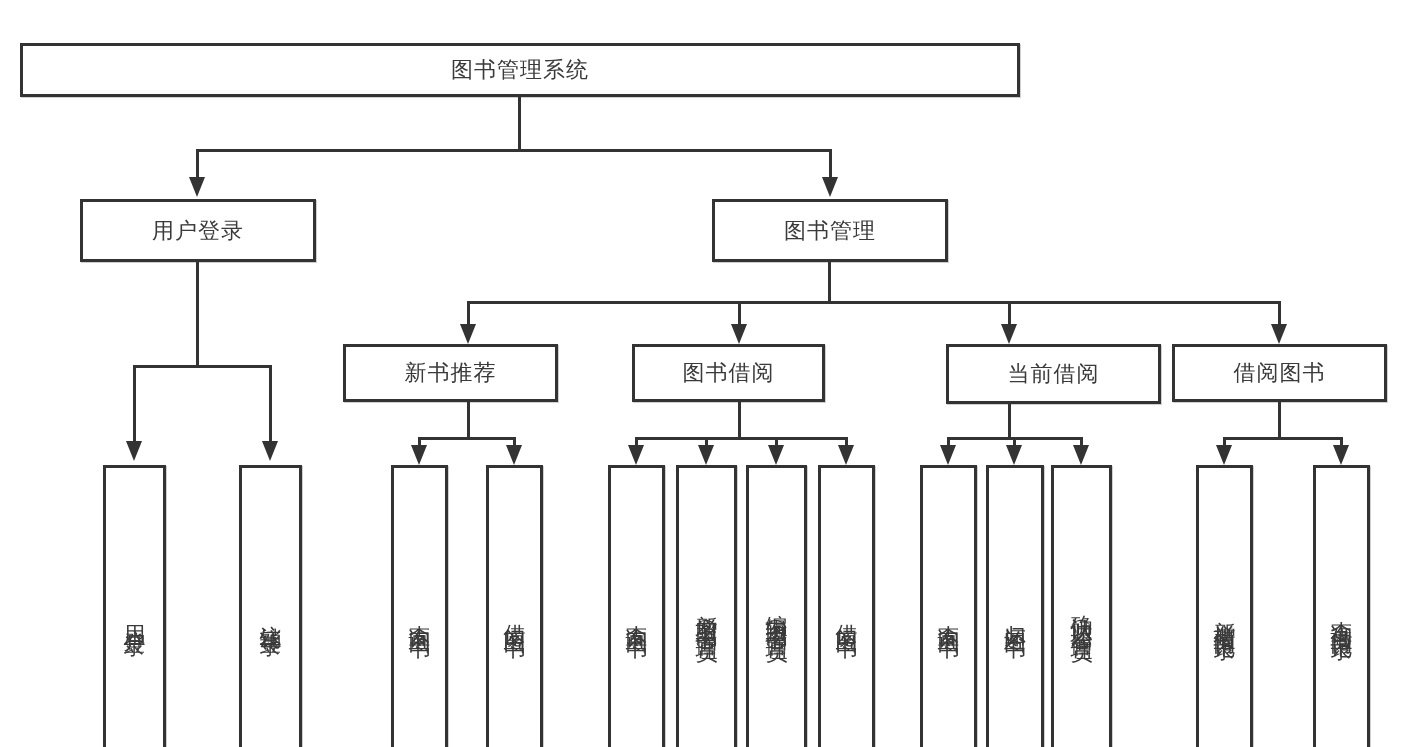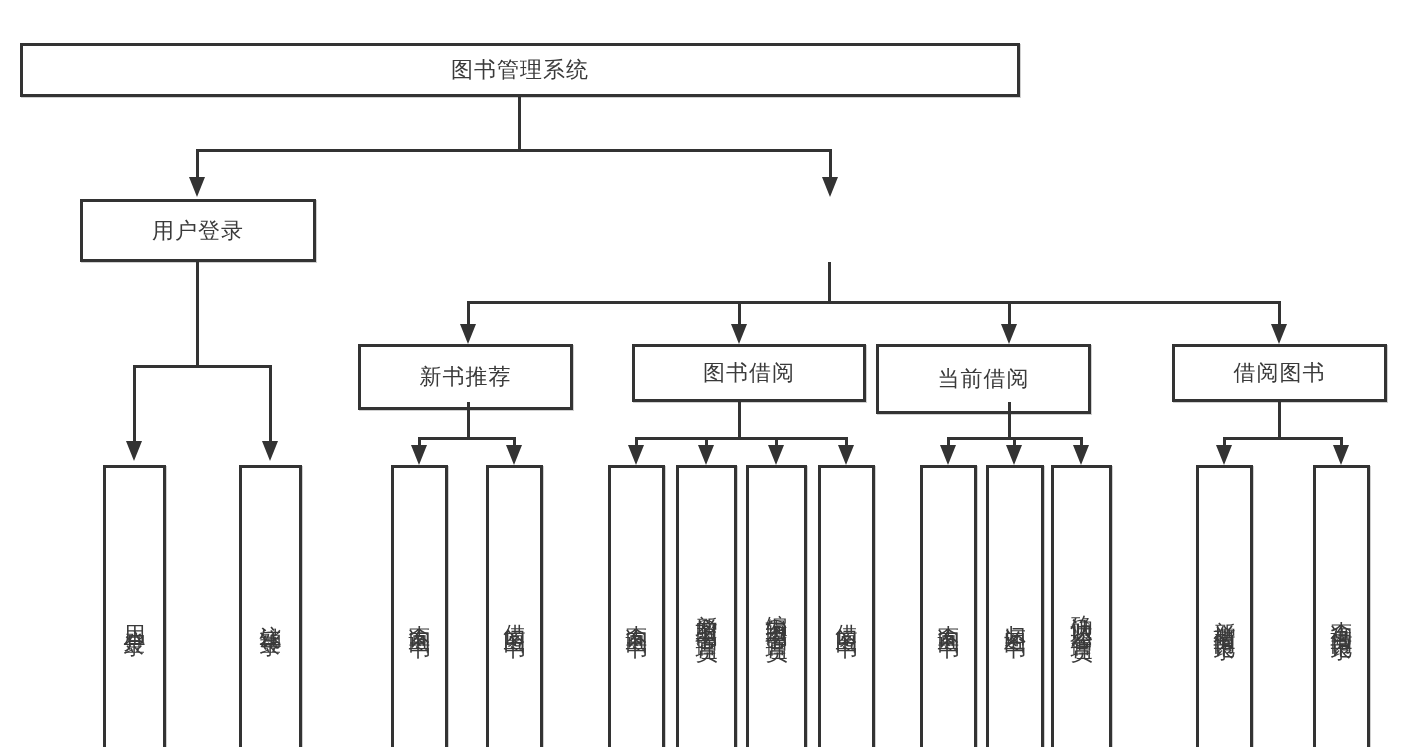--- a/index.html
+++ b/index.html
@@ -67,46 +67,49 @@
   <div class="vl" style="left:518px;top:68px;height:52px"></div>
   <div class="hl" style="left:197px;top:120px;width:634px"></div>
   <div class="vl" style="left:196px;top:120px;height:30px"></div>
   <div class="arr" style="left:189px;top:148px"></div>
   <div class="vl" style="left:829px;top:120px;height:30px"></div>
   <div class="arr" style="left:822px;top:148px"></div>
 
   <div class="node node-h" style="left:80px;top:170px;width:236px;height:63px">
     <span class="lbl">用户登录</span>
   </div>
+  <div class="node node-h" style="left:712px;top:170px;width:236px;height:63px">
+    <span class="lbl">图书管理</span>
+  </div>
 
   <div class="vl" style="left:196px;top:233px;height:103px"></div>
   <div class="hl" style="left:134px;top:336px;width:137px"></div>
   <div class="vl" style="left:133px;top:336px;height:78px"></div>
   <div class="arr" style="left:126px;top:412px"></div>
   <div class="vl" style="left:269px;top:336px;height:78px"></div>
   <div class="arr" style="left:262px;top:412px"></div>
 
   <div class="vl" style="left:828px;top:233px;height:39px"></div>
   <div class="hl" style="left:468px;top:272px;width:813px"></div>
   <div class="vl" style="left:467px;top:272px;height:25px"></div>
   <div class="arr" style="left:460px;top:295px"></div>
   <div class="vl" style="left:738px;top:272px;height:25px"></div>
   <div class="arr" style="left:731px;top:295px"></div>
   <div class="vl" style="left:1008px;top:272px;height:25px"></div>
   <div class="arr" style="left:1001px;top:295px"></div>
   <div class="vl" style="left:1278px;top:272px;height:25px"></div>
   <div class="arr" style="left:1271px;top:295px"></div>
 
-  <div class="node node-h" style="left:358px;top:315px;width:215px;height:66px">
+  <div class="node node-h" style="left:343px;top:315px;width:215px;height:58px">
     <span class="lbl">新书推荐</span>
   </div>
-  <div class="node node-h" style="left:632px;top:315px;width:234px;height:58px">
+  <div class="node node-h" style="left:632px;top:315px;width:193px;height:58px">
     <span class="lbl">图书借阅</span>
   </div>
-  <div class="node node-h" style="left:876px;top:315px;width:215px;height:70px">
+  <div class="node node-h" style="left:946px;top:315px;width:215px;height:60px">
     <span class="lbl">当前借阅</span>
   </div>
   <div class="node node-h" style="left:1172px;top:315px;width:215px;height:58px">
     <span class="lbl">借阅图书</span>
   </div>
 
   <div class="vl" style="left:467px;top:373px;height:35px"></div>
   <div class="hl" style="left:419px;top:408px;width:96px"></div>
   <div class="vl" style="left:418px;top:408px;height:10px"></div>
   <div class="arr" style="left:411px;top:416px"></div>

